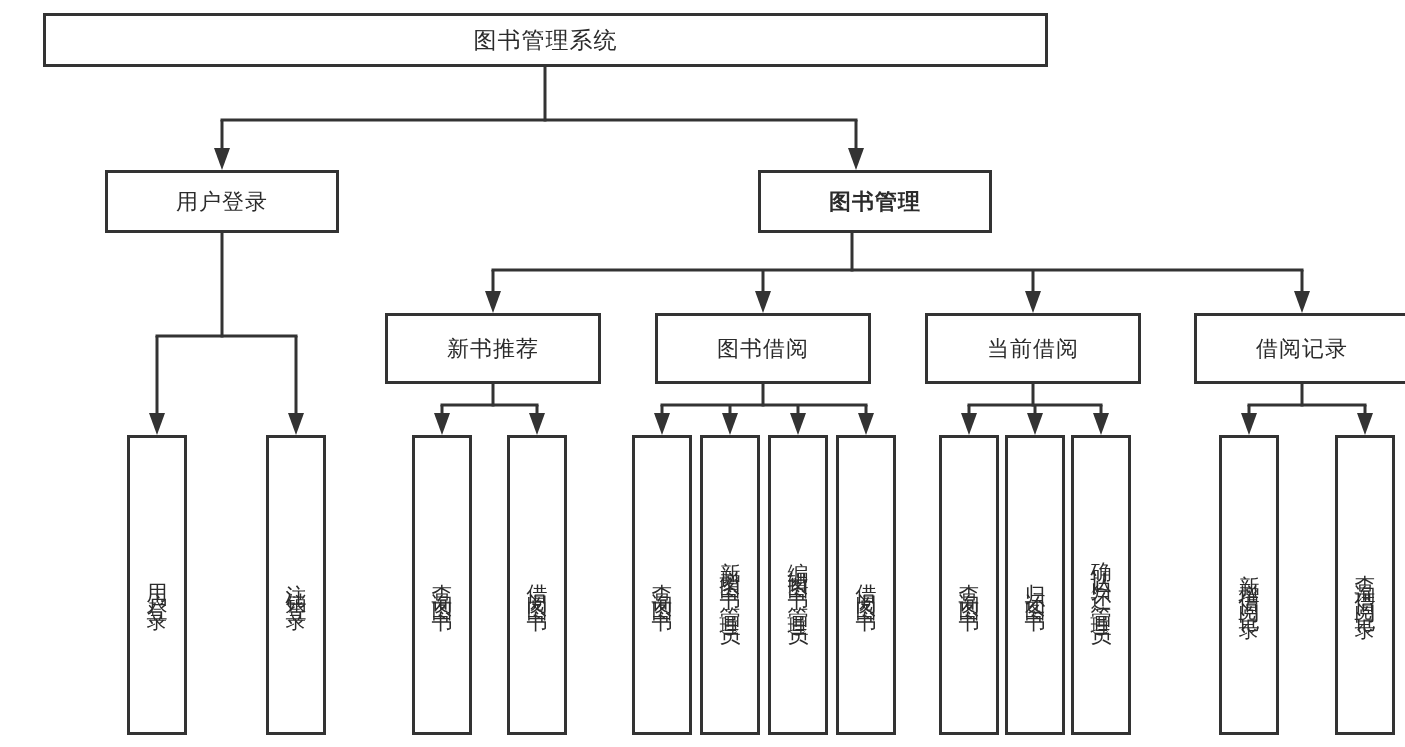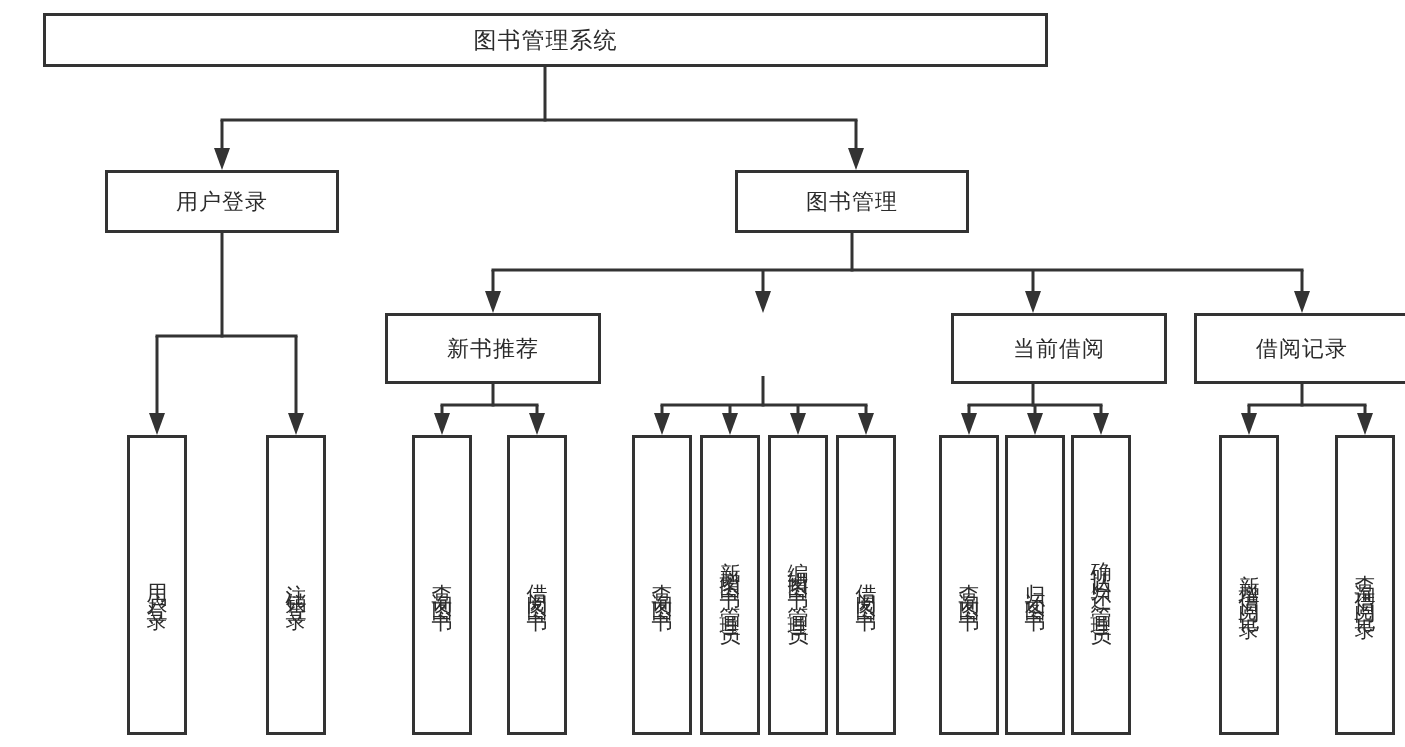--- a/index.html
+++ b/index.html
@@ -149,28 +149,31 @@
     </g>
   </svg>
 
   <div class="box hbox root-box">
     <span>图书管理系统</span>
   </div>
 
   <div class="box hbox l2-box" style="left:82px;">
     <span>用户登录</span>
   </div>
-  <div class="box hbox l2-box" style="left:712px;">
+  <div class="box hbox l2-box" style="left:735px;font-weight:bold;">
     <span>图书管理</span>
   </div>
 
   <div class="box hbox l3-box" style="left:362px;">
     <span>新书推荐</span>
   </div>
-  <div class="box hbox l3-box" style="left:928px;">
+  <div class="box hbox l3-box" style="left:632px;">
+    <span>图书借阅</span>
+  </div>
+  <div class="box hbox l3-box" style="left:902px;">
     <span>当前借阅</span>
   </div>
   <div class="box hbox l3-box" style="left:1171px;">
     <span>借阅记录</span>
   </div>
 
   <div class="box leaf-box" style="left:104px;">
     <span class="vtext">用户登录</span>
   </div>
   <div class="box leaf-box" style="left:243px;">

